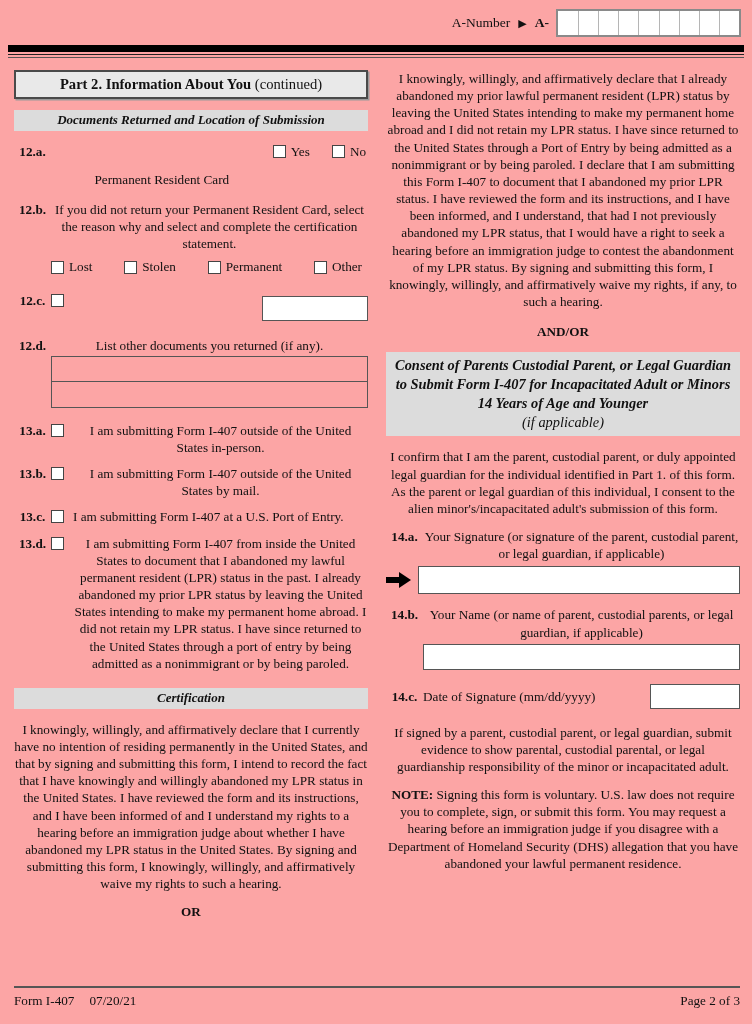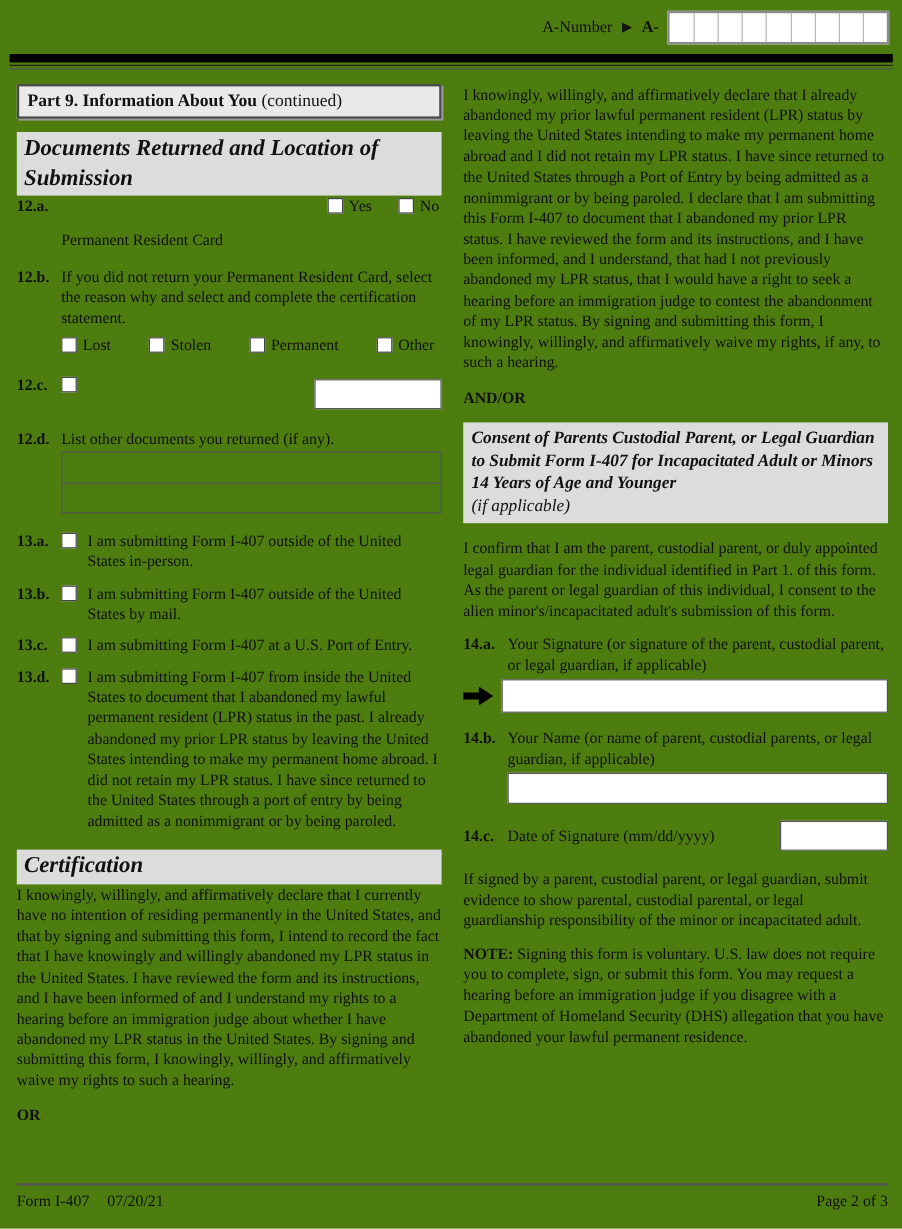--- a/index.html
+++ b/index.html
@@ -1,26 +1,27 @@
 <!DOCTYPE html>
 <html><head>
 <meta charset="utf-8">
 <style>
   * { box-sizing: border-box; }
   html, body { margin: 0; padding: 0; background: #ffffff; }
   .page {
     position: relative;
     width: 752px;
     height: 1024px;
-    background: #4d7c0f;
+    background: #fca5a5;
     font-family: "Liberation Serif", serif;
     font-size: 13.2px;
     line-height: 1.3;
     color: #111;
     overflow: hidden;
+    text-align: center;
   }
 
   
   .top-header {
     display: flex;
     justify-content: flex-end;
     align-items: center;
     padding: 9px 11px 5px 0;
     gap: 7px;
     font-size: 13.5px;
@@ -54,22 +55,23 @@
     background: #e9e9e9;
     padding: 3px 7px;
     font-size: 14.6px;
     margin-bottom: 11px;
   }
   .part1-box .b { font-weight: bold; }
   .sec-header {
     background: #dcdcdc;
     font-weight: bold;
     font-style: italic;
-    font-size: 19px;
+    font-size: 13px;
     padding: 2px 6px;
+    margin-bottom: 12px;
   }
 
   
   .qrow { display: flex; align-items: flex-start; margin-bottom: 13px; }
   .qnum { font-weight: bold; width: 37px; flex-shrink: 0; }
   .qtext { flex: 1; }
   .qlabel { flex: 1; margin-top: 28px; }
 
   .checkbox {
     display: inline-block;
@@ -157,21 +159,21 @@
   </div>
 
   <div class="bar-thick"></div>
   <div class="bar-thin"></div>
 
   <div class="columns">
 
     <div class="col">
 
       <div class="part1-box">
-        <span class="b">Part 9.  Information About You</span><span> (continued)</span>
+        <span class="b">Part 2.  Information About You</span><span> (continued)</span>
       </div>
 
       <div class="sec-header">Documents Returned and Location of Submission</div>
 
       <div class="qrow">
         <span class="qnum">12.a.</span>
         <span class="qlabel">Permanent Resident Card</span>
         <span class="cbgroup">
           <span class="cbitem">
             <span class="checkbox"></span>

